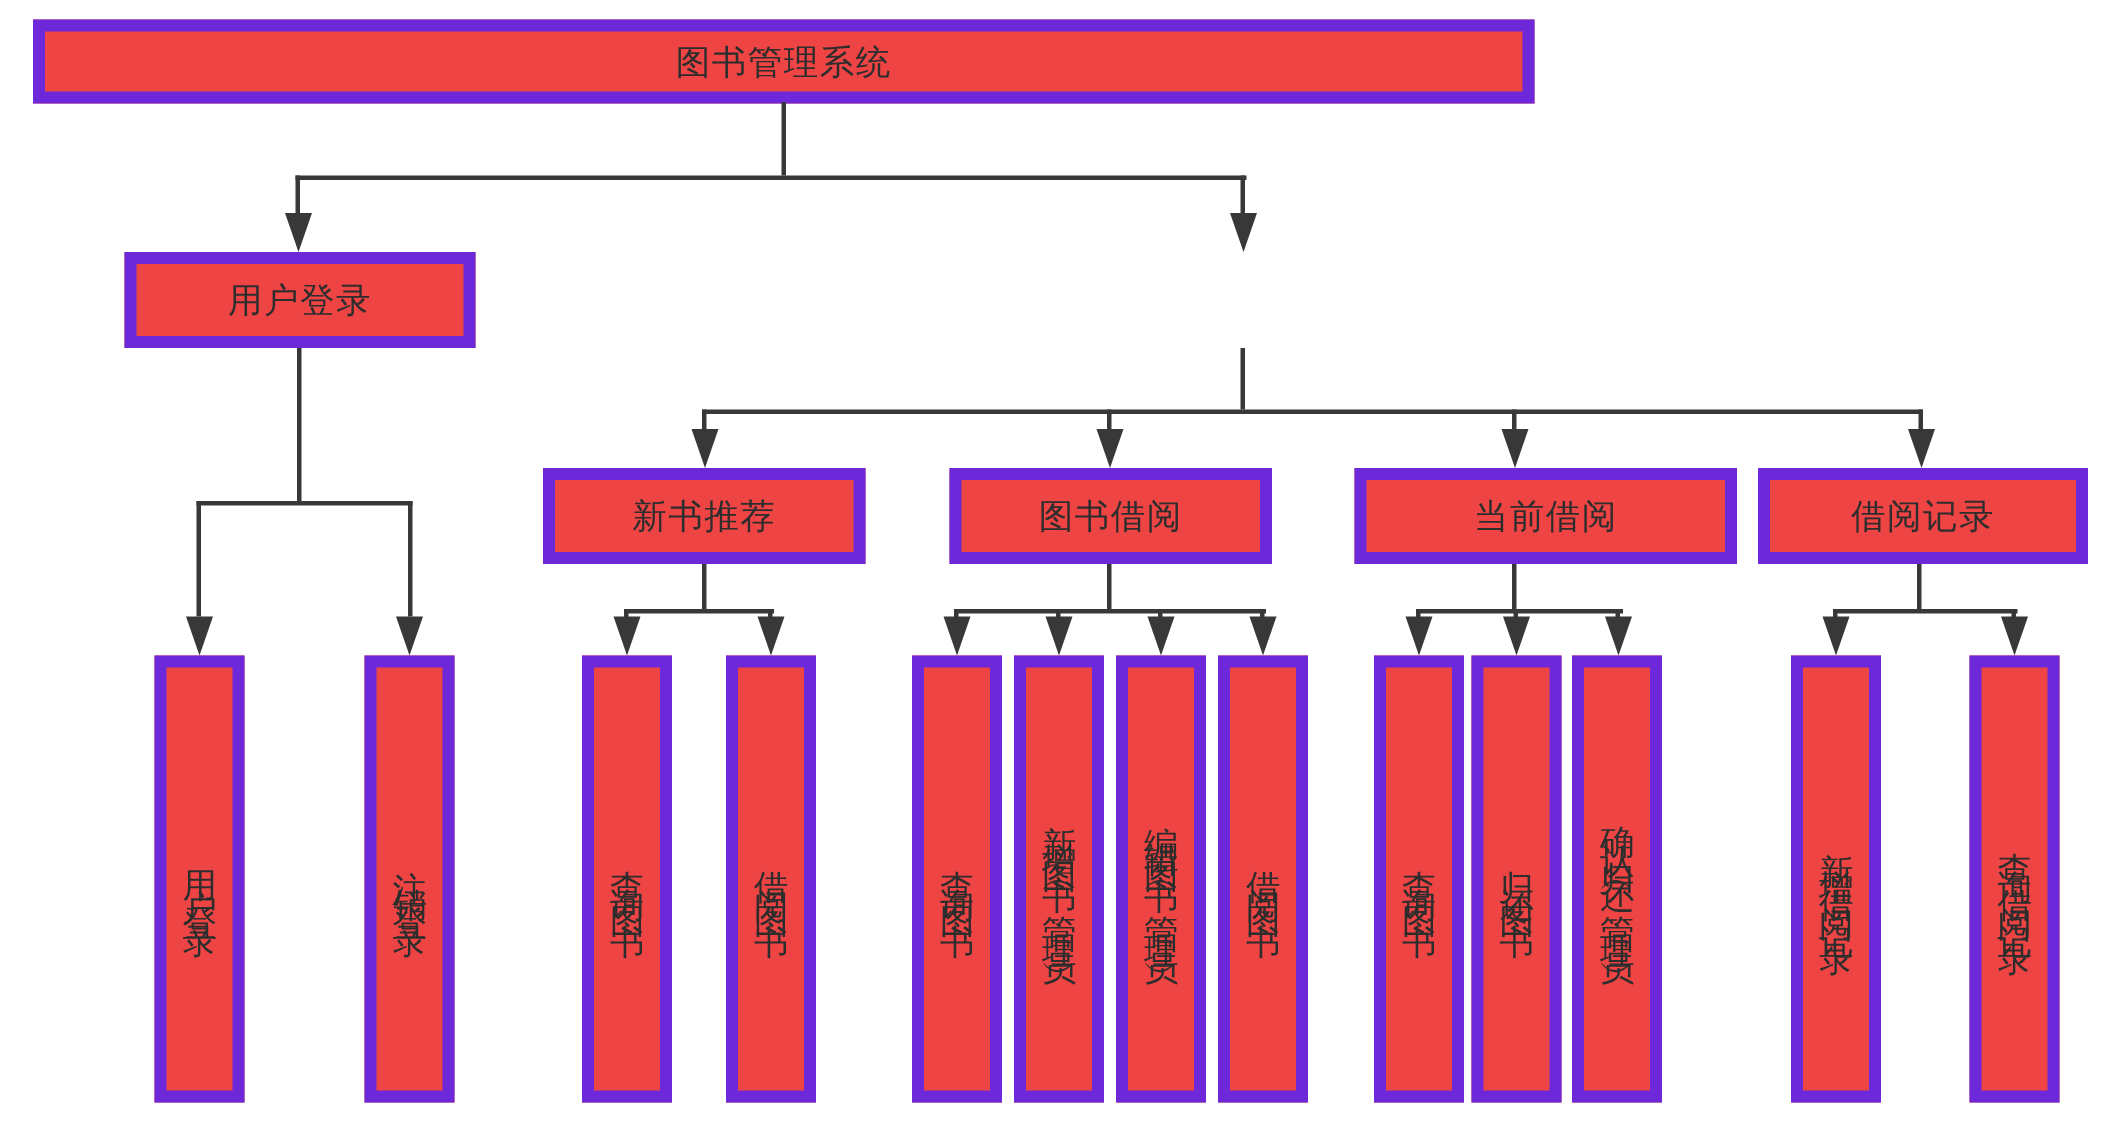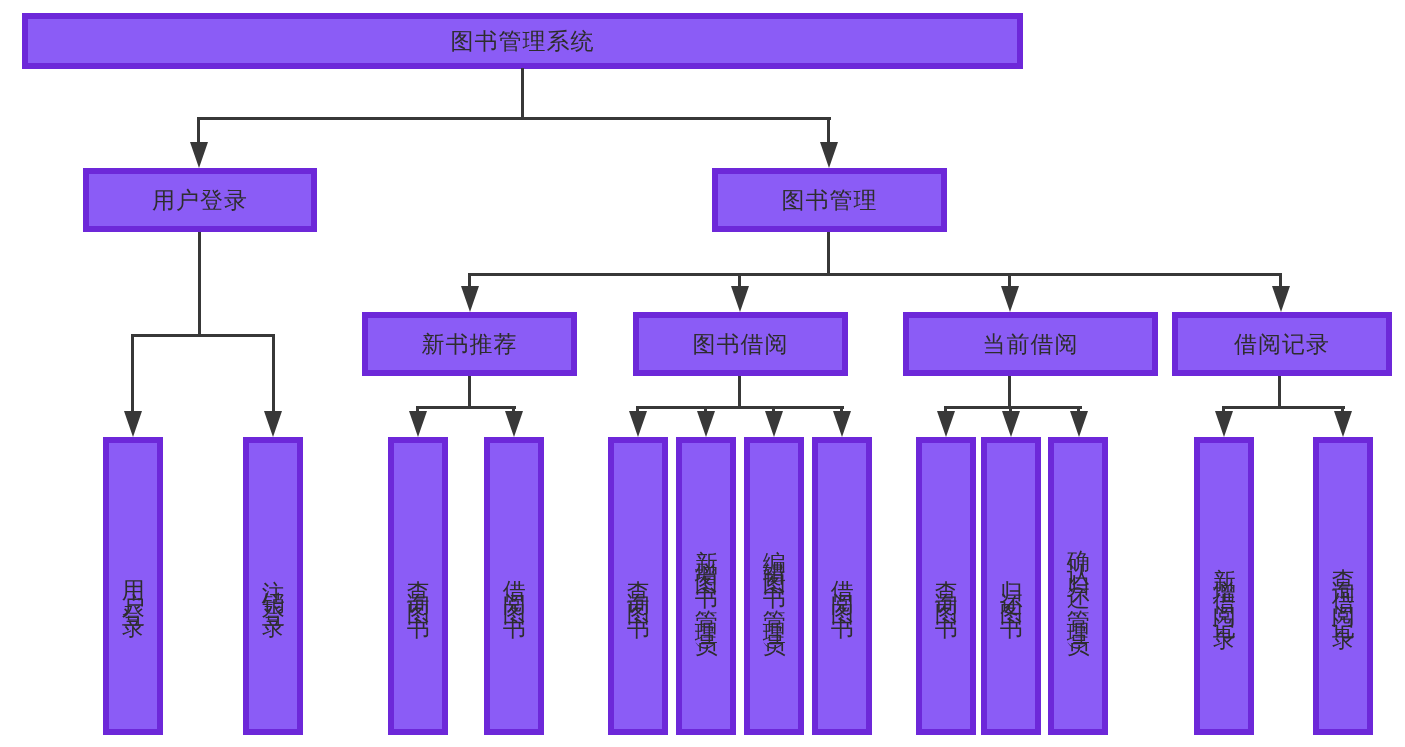--- a/index.html
+++ b/index.html
@@ -2,22 +2,22 @@
 <html><head>
 <meta charset="utf-8">
 <style>
   * { margin: 0; padding: 0; box-sizing: border-box; }
   html, body { width: 1405px; height: 747px; background: #ffffff; }
   body { font-family: "Liberation Sans", sans-serif; position: relative; overflow: hidden; }
   .stage { position: absolute; left: 0; top: 0; width: 1405px; height: 747px; }
 
   .box {
     position: absolute;
-    background: #8b5cf6;
-    border: 6px solid #6d28d9;
+    background: #ef4444;
+    border: 8px solid #6d28d9;
     display: flex;
     align-items: center;
     justify-content: center;
     color: #2d2d2d;
   }
   .hlabel { font-size: 23px; letter-spacing: 1px; white-space: nowrap; }
 
   .leaf span {
     writing-mode: vertical-rl;
     text-orientation: mixed;
@@ -55,23 +55,20 @@
 
   <div class="ln" style="left:521px; top:68px; width:3px; height:49px;"></div>
   <div class="ln" style="left:197px; top:117px; width:634px; height:3px;"></div>
   <div class="ln" style="left:197px; top:117px; width:3px; height:27px;"></div>
   <div class="ln" style="left:827px; top:117px; width:3px; height:27px;"></div>
   <div class="ar" style="left:190px; top:142px;"></div>
   <div class="ar" style="left:820px; top:142px;"></div>
 
   <div class="box" style="left:83px; top:168px; width:234px; height:64px;">
     <span class="hlabel">用户登录</span>
-  </div>
-  <div class="box" style="left:712px; top:168px; width:235px; height:64px;">
-    <span class="hlabel">图书管理</span>
   </div>
 
   <div class="ln" style="left:198px; top:232px; width:3px; height:102px;"></div>
   <div class="ln" style="left:131px; top:334px; width:144px; height:3px;"></div>
   <div class="ln" style="left:131px; top:334px; width:3px; height:77px;"></div>
   <div class="ln" style="left:272px; top:334px; width:3px; height:77px;"></div>
   <div class="ar" style="left:124px; top:411px;"></div>
   <div class="ar" style="left:264px; top:411px;"></div>
 
   <div class="ln" style="left:827px; top:232px; width:3px; height:41px;"></div>

